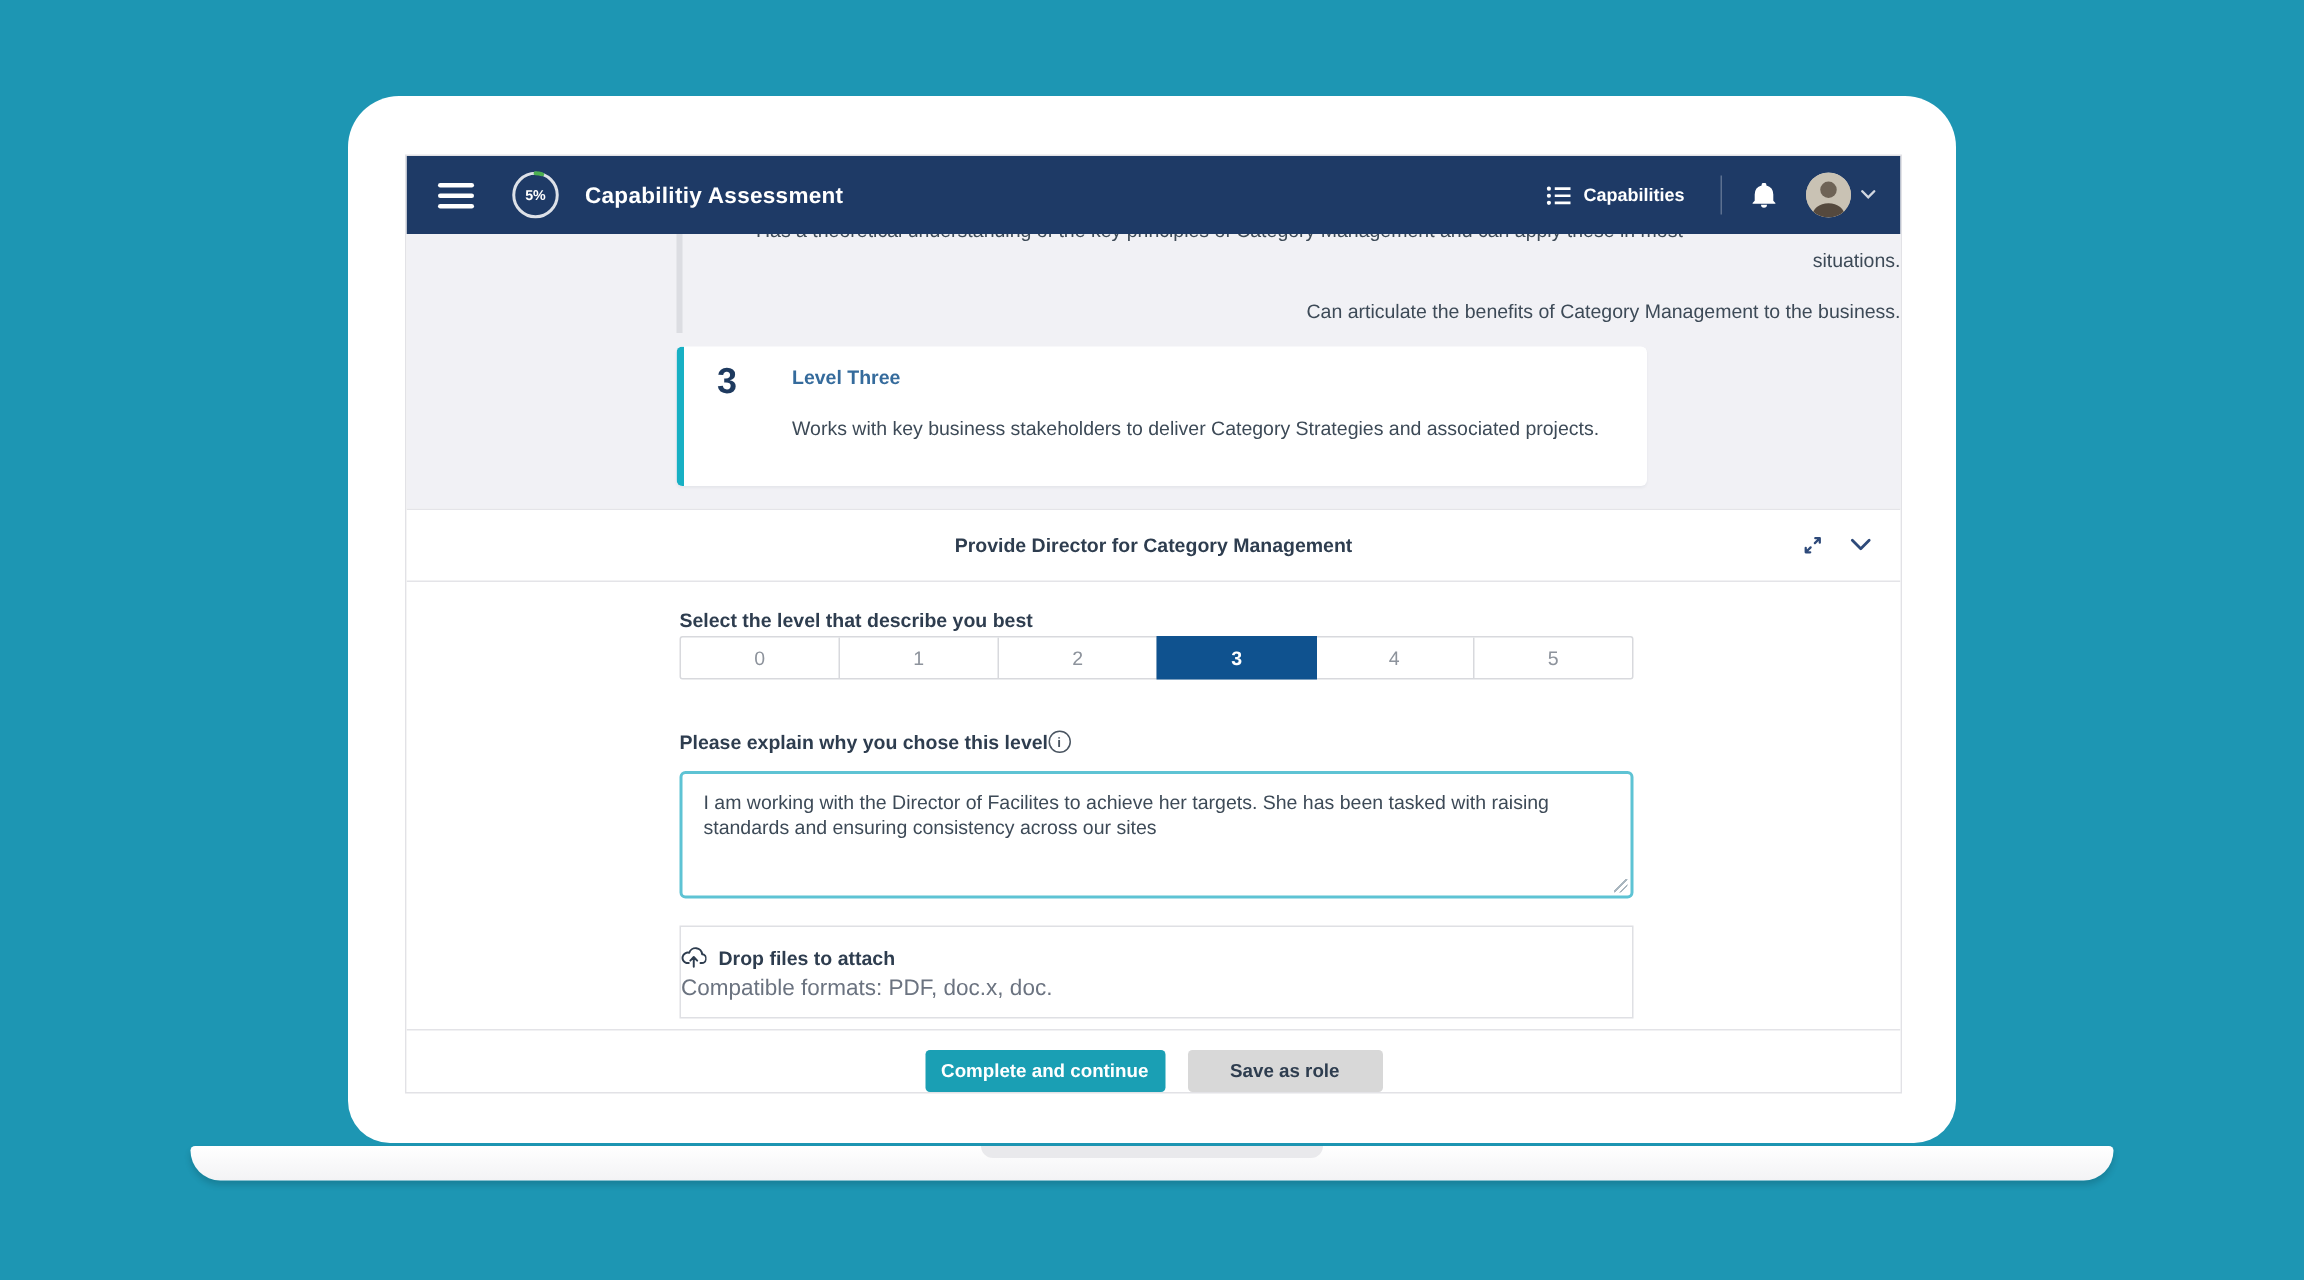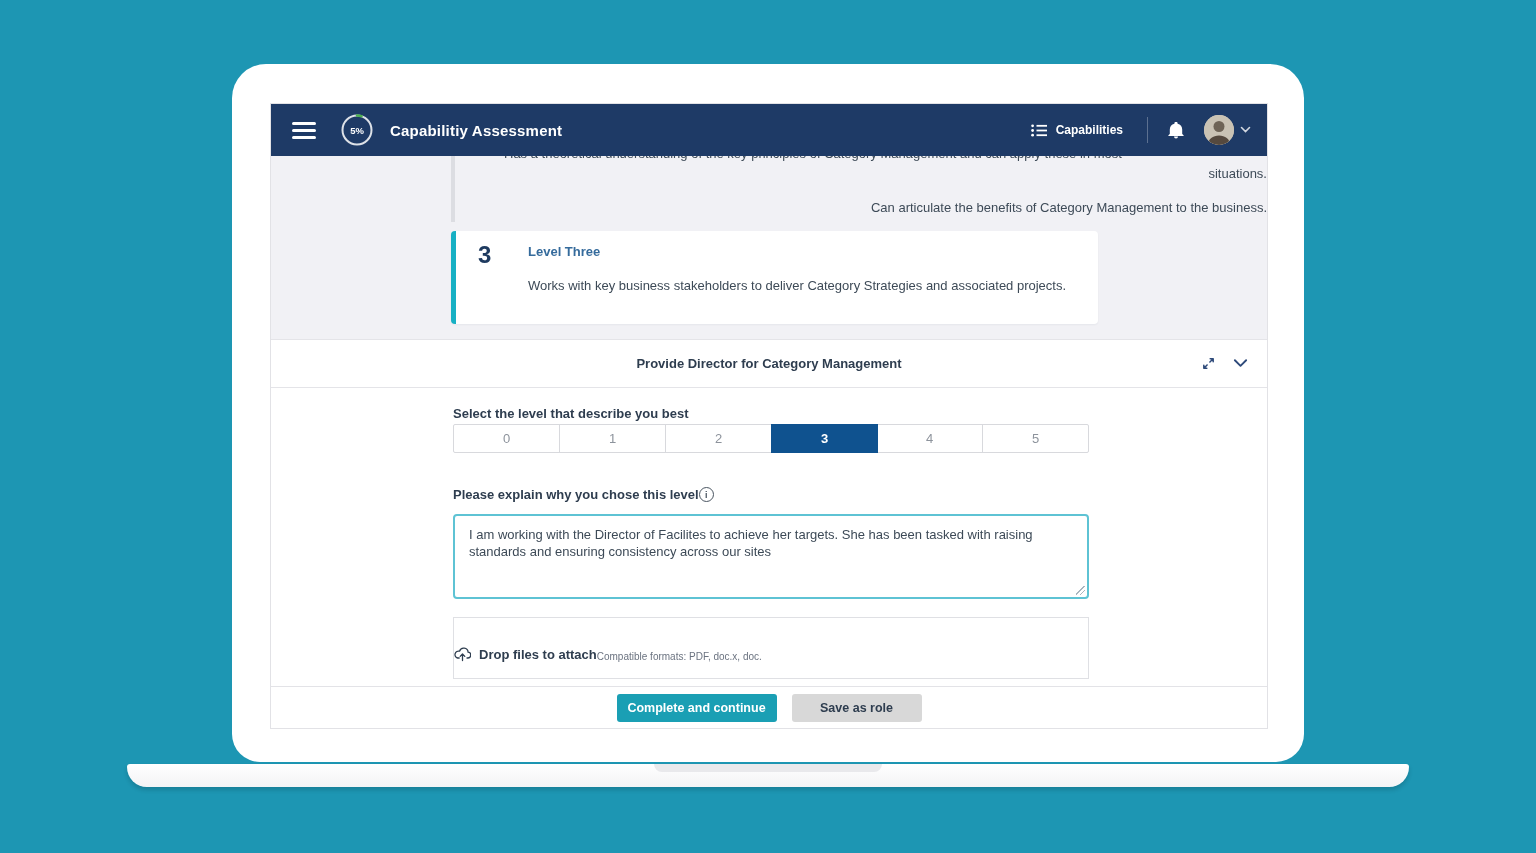--- a/index.html
+++ b/index.html
@@ -103,27 +103,27 @@
   .textarea-wrap { position:relative; margin-top:12px; }
   .explain-textarea {
     width:636px; height:85px; border:2px solid #5ec3d4; border-radius:4px;
     padding:10px 14px; font-family:"Liberation Sans", sans-serif;
     font-size:13px; line-height:17px; color:#3d4a57; resize:none; outline:none; display:block;
   }
   .resize-corner { position:absolute; right:4px; bottom:4px; width:9px; height:9px; pointer-events:none;
     background:linear-gradient(135deg, transparent 0 44%, #a9b6bf 44% 52%, transparent 52% 68%, #a9b6bf 68% 76%, transparent 76%); }
 
   .drop-zone { margin-top:18px; border:1px solid #dfe0e4; background:#fff; height:62px;
-    display:flex; flex-direction:row; align-items:center; padding-top:13px; cursor:pointer; }
+    display:flex; flex-direction:column; padding-top:13px; cursor:pointer; }
   .drop-title-row { display:flex; align-items:center; gap:8px; font-weight:bold; color:#2e3d4f; font-size:13px; }
-  .drop-formats { margin-top:4px; color:#6b7380; font-size:10px; }
+  .drop-formats { margin-top:4px; color:#6b7380; font-size:15px; }
 
   
   .app-footer { flex:0 0 42px; background:#fff; border-top:1px solid #e3e3e7;
-    display:flex; align-items:center; justify-content:center; gap:15px; }
+    display:flex; align-items:flex-end; justify-content:center; gap:15px; }
   .btn { height:28px; border:none; border-radius:3px; font-family:"Liberation Sans", sans-serif;
     font-size:12.5px; font-weight:bold; cursor:pointer; }
   .btn-complete { width:160px; background:#1a9fb4; color:#fff; }
   .btn-draft { width:130px; background:#d8d8d8; color:#2e3d4f; }
 </style>
 </head>
 <body>
 
 <div class="laptop-screen">
   <div class="app">

